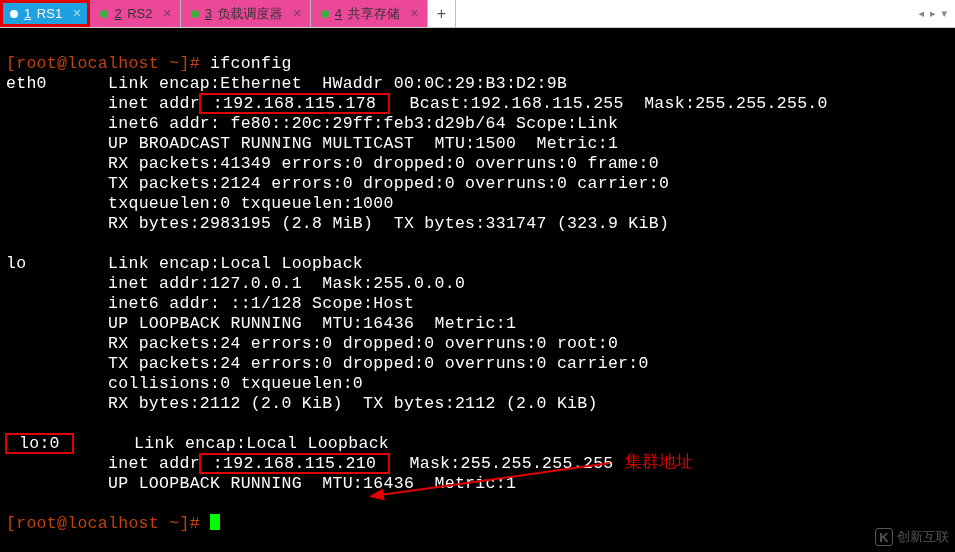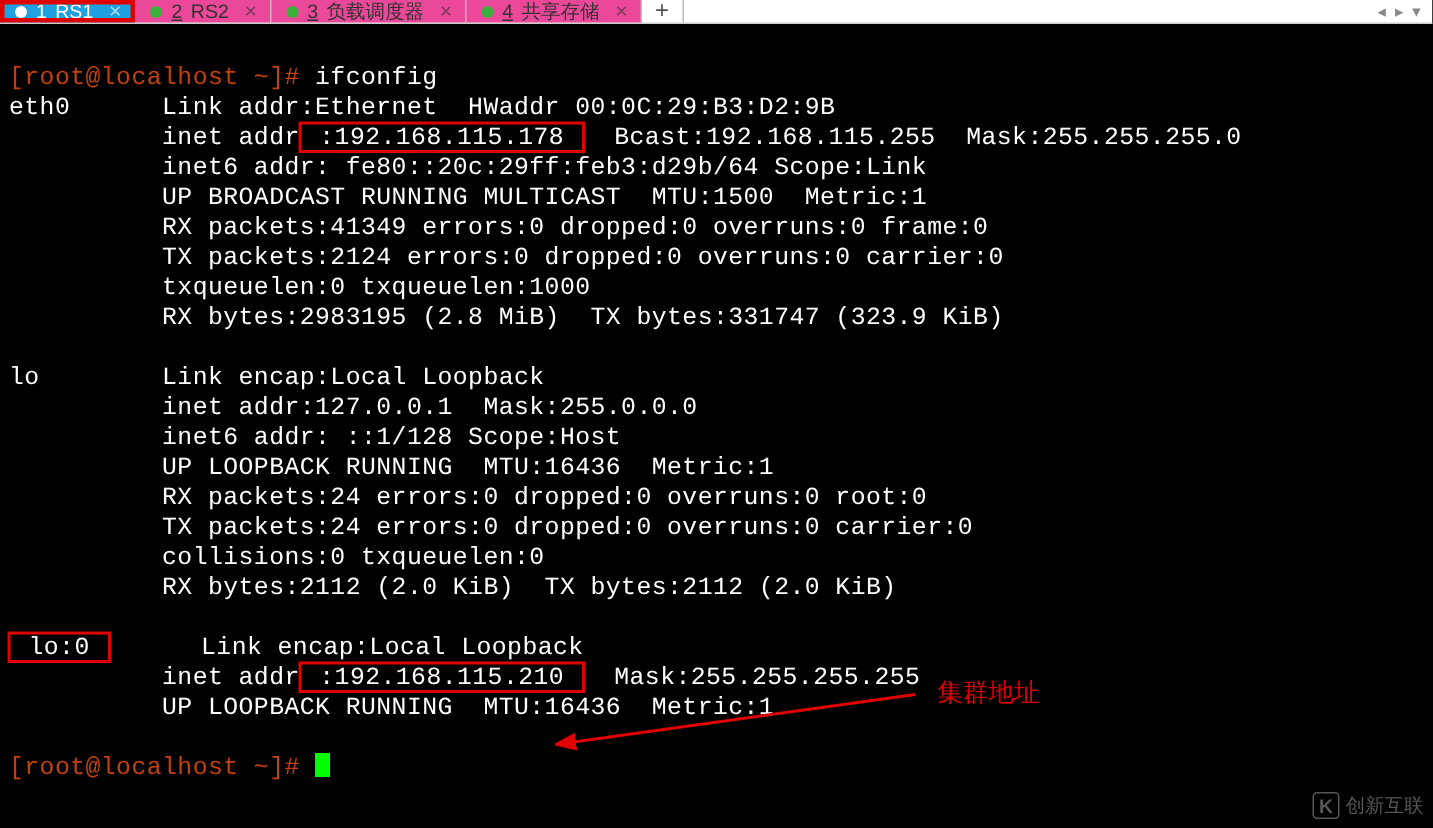--- a/index.html
+++ b/index.html
@@ -5,21 +5,21 @@
   * { margin: 0; padding: 0; box-sizing: border-box; }
   body {
     width: 955px;
     height: 552px;
     font-family: "Microsoft YaHei", "SimSun", sans-serif;
     background: #000;
     overflow: hidden;
     position: relative;
   }
   .tab-bar {
-    height: 16px;
+    height: 28px;
     background: #fff;
     display: flex;
     align-items: stretch;
     border-bottom: 1px solid #ccc;
     position: relative;
   }
   .tab {
     display: flex;
     align-items: center;
     padding: 0 8px 0 10px;
@@ -140,21 +140,21 @@
   <div class="tab-new">+</div>
   <div class="tab-nav">
     <span>◂</span>
     <span>▸</span>
     <span>▾</span>
   </div>
 </div>
 
 <div class="terminal">
 <span class="prompt-host">[root@localhost ~]#</span> <span>ifconfig</span>
-<span>eth0</span>      <span>Link addr:Ethernet  HWaddr 00:0C:29:B3:D2:9B</span>
+<span>eth0</span>      <span>Link encap:Ethernet  HWaddr 00:0C:29:B3:D2:9B</span>
           <span>inet addr</span><span class="hl-red">:192.168.115.178</span><span>  Bcast:192.168.115.255  Mask:255.255.255.0</span>
           <span>inet6 addr: fe80::20c:29ff:feb3:d29b/64 Scope:Link</span>
           <span>UP BROADCAST RUNNING MULTICAST  MTU:1500  Metric:1</span>
           <span>RX packets:41349 errors:0 dropped:0 overruns:0 frame:0</span>
           <span>TX packets:2124 errors:0 dropped:0 overruns:0 carrier:0</span>
           <span>txqueuelen:0 txqueuelen:1000</span>
           <span>RX bytes:2983195 (2.8 MiB)  TX bytes:331747 (323.9 KiB)</span>
 
 <span>lo</span>        <span>Link encap:Local Loopback</span>
           <span>inet addr:127.0.0.1  Mask:255.0.0.0</span>

